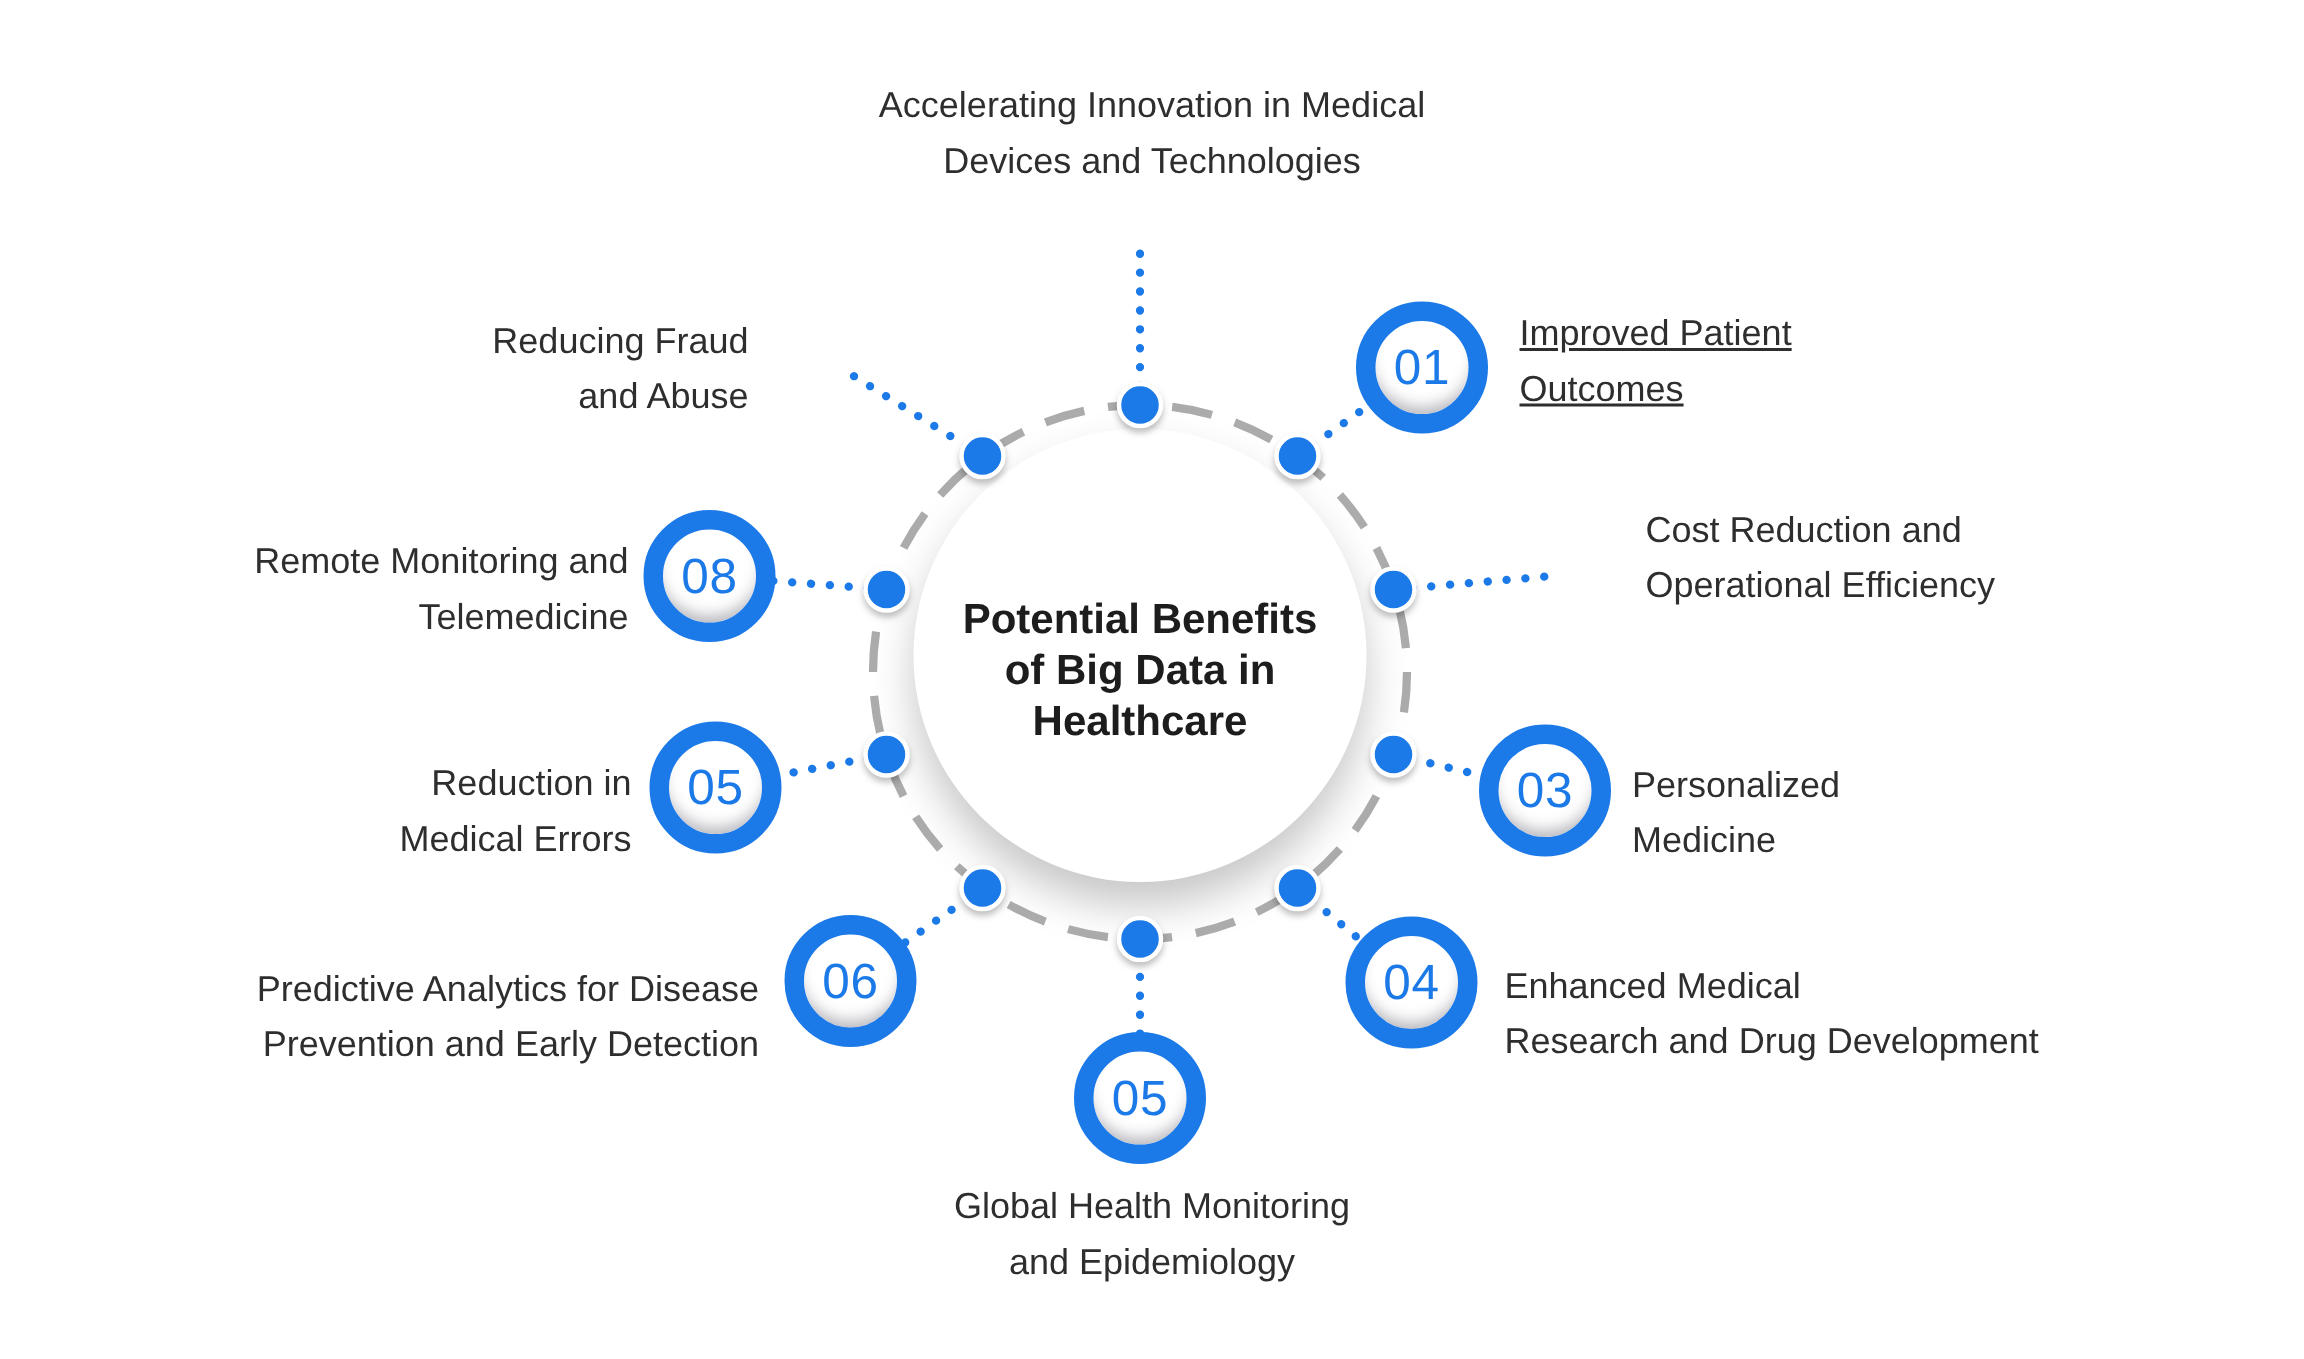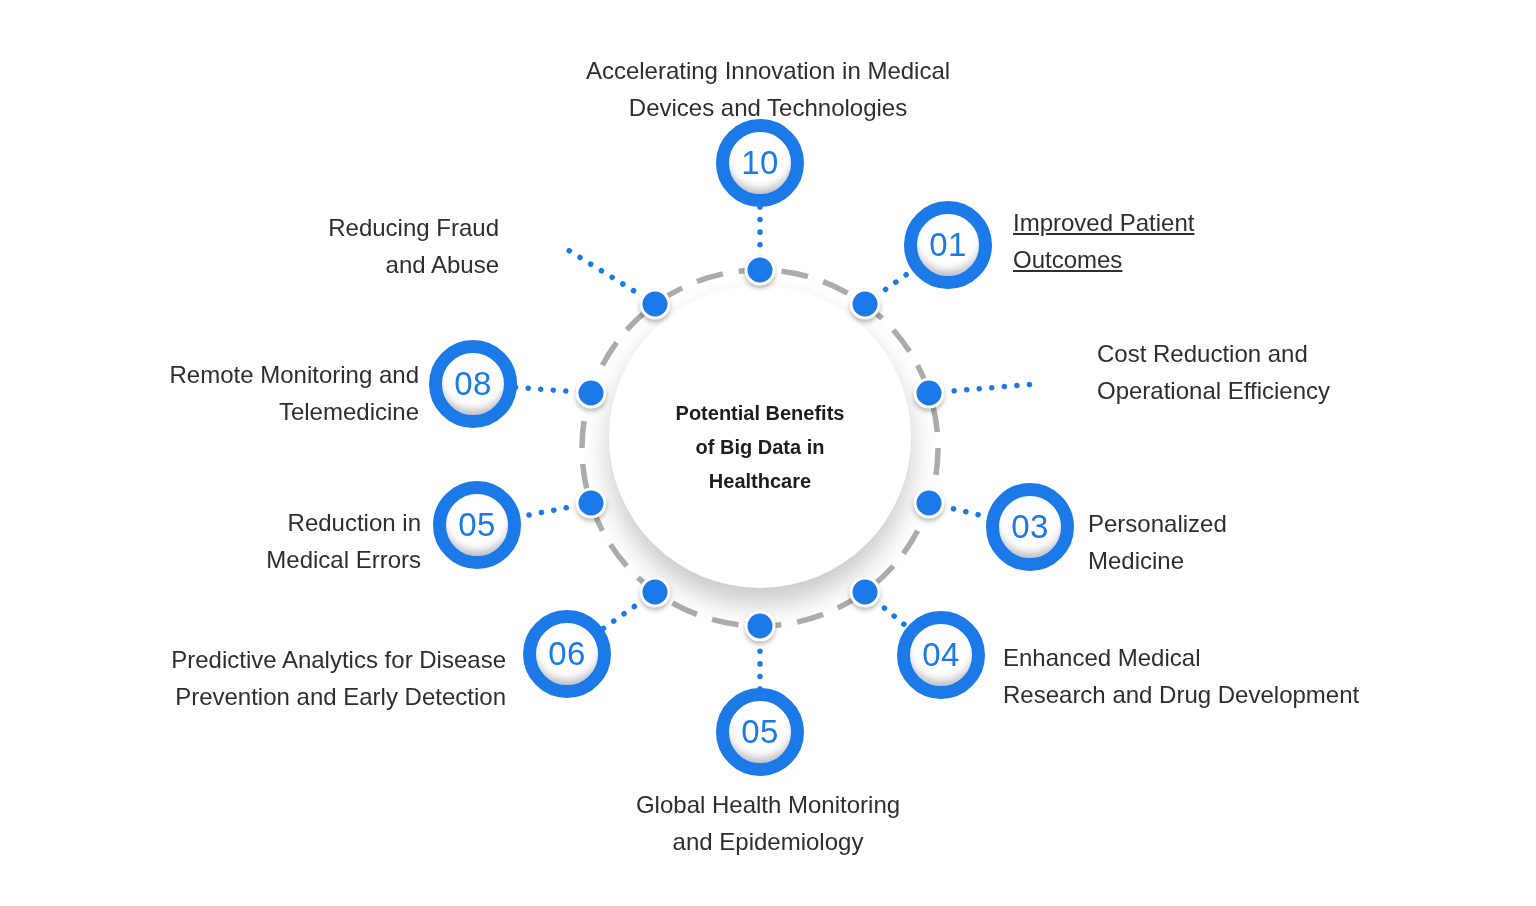--- a/index.html
+++ b/index.html
@@ -71,21 +71,21 @@
     white-space: pre-line;
   }
   .item-label.align-center { transform: translateX(-50%); text-align: center; }
   .item-label.align-right  { text-align: right; }
   .item-label.align-left   { text-align: left; }
   .center-title {
     position: absolute;
     left: 760px; top: 447px;
     transform: translate(-50%, -50%);
     text-align: center;
-    font-size: 20px;
+    font-size: 28px;
     font-weight: 700;
     line-height: 34px;
     color: var(--title-text);
     white-space: pre-line;
   }
 </style>
 </head>
 <body>
 
 <div class="canvas">
@@ -137,23 +137,20 @@
   </div>
   <div class="badge" style="left:523px;top:610px;">
     <span>06</span>
   </div>
   <div class="badge" style="left:433px;top:481px;">
     <span>05</span>
   </div>
   <div class="badge" style="left:429px;top:340px;">
     <span>08</span>
   </div>
-  <div class="badge" style="left:716px;top:119px;">
-    <span>10</span>
-  </div>
 
   <div class="item-label align-left" style="left:1013px;top:204px;text-decoration:underline;">Improved Patient
 Outcomes</div>
   <div class="item-label align-left" style="left:1097px;top:335px;">Cost Reduction and
 Operational Efficiency</div>
   <div class="item-label align-left" style="left:1088px;top:505px;">Personalized
 Medicine</div>
   <div class="item-label align-left" style="left:1003px;top:639px;">Enhanced Medical
 Research and Drug Development</div>
   <div class="item-label align-center" style="left:768px;top:786px;">Global Health Monitoring

